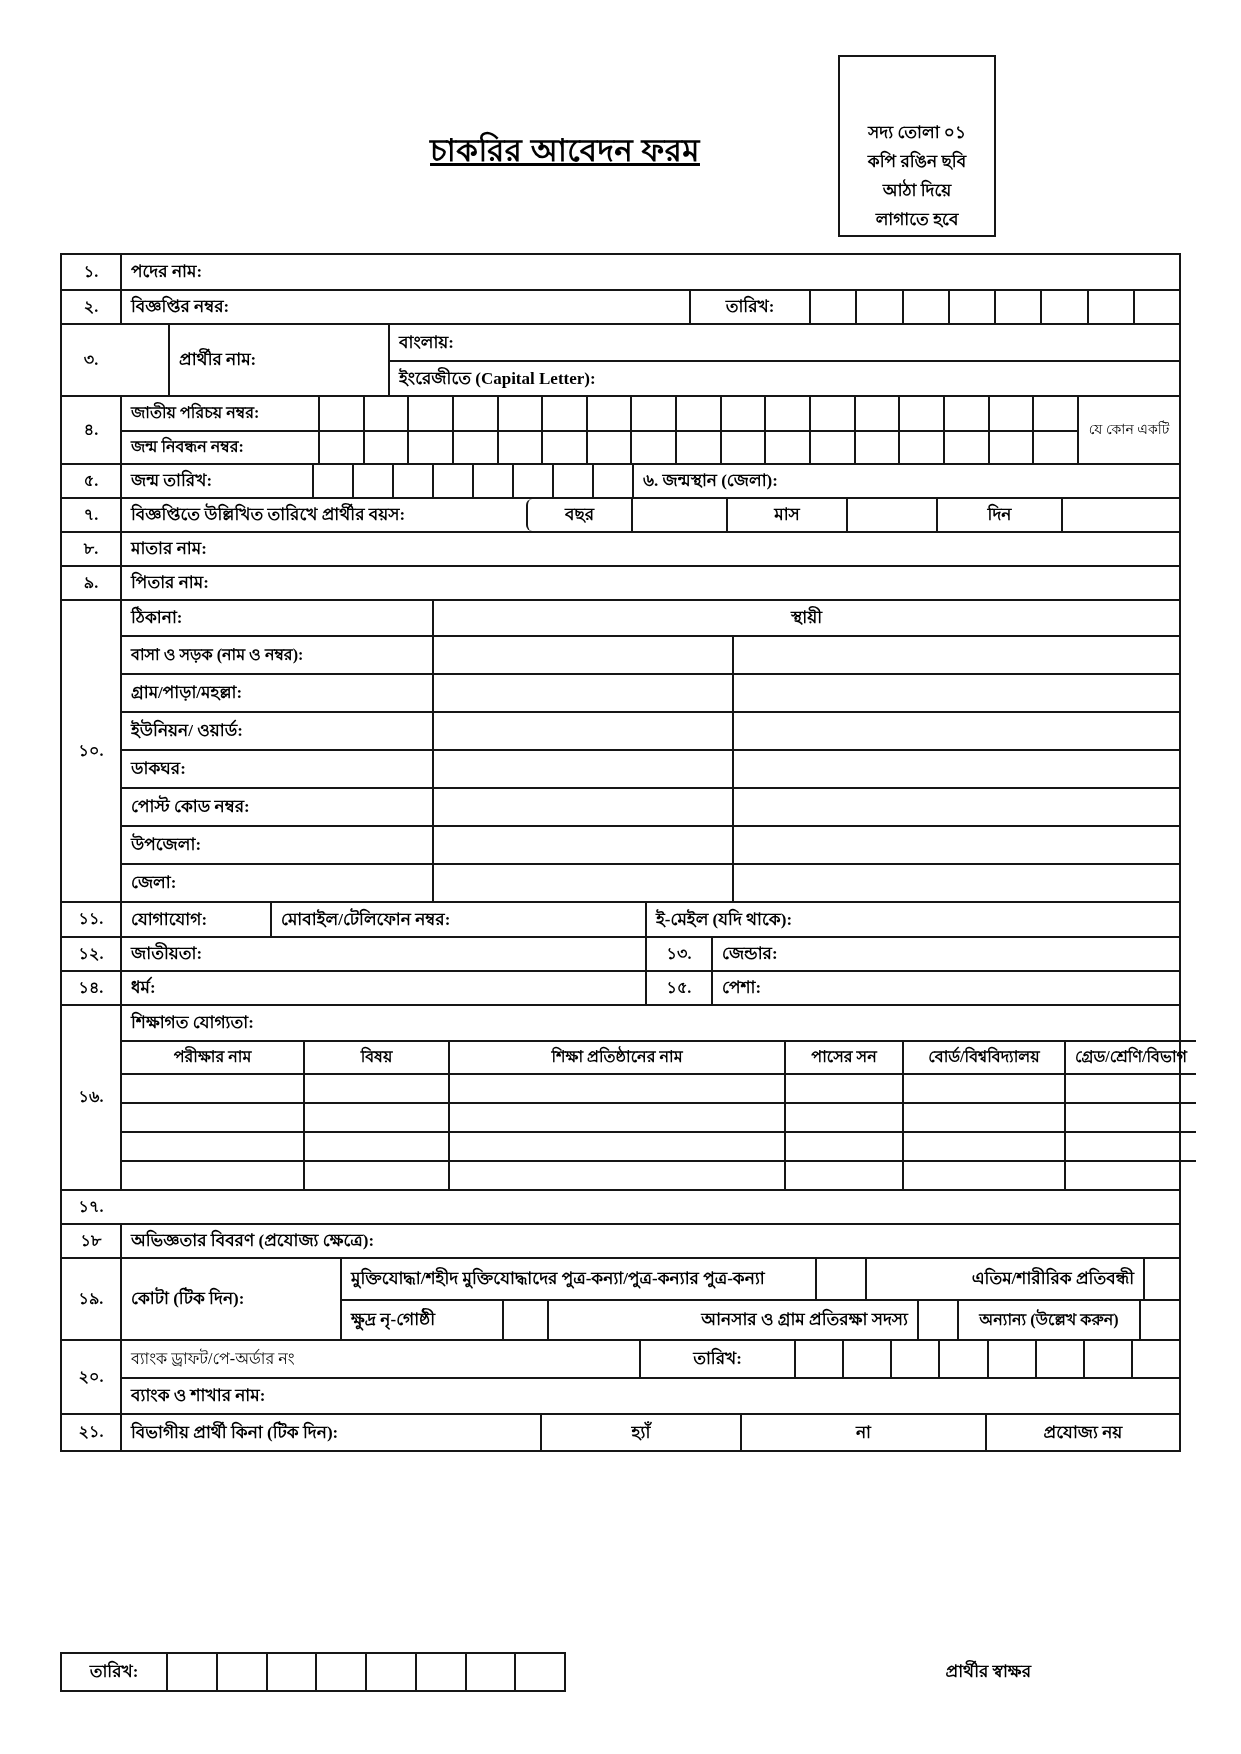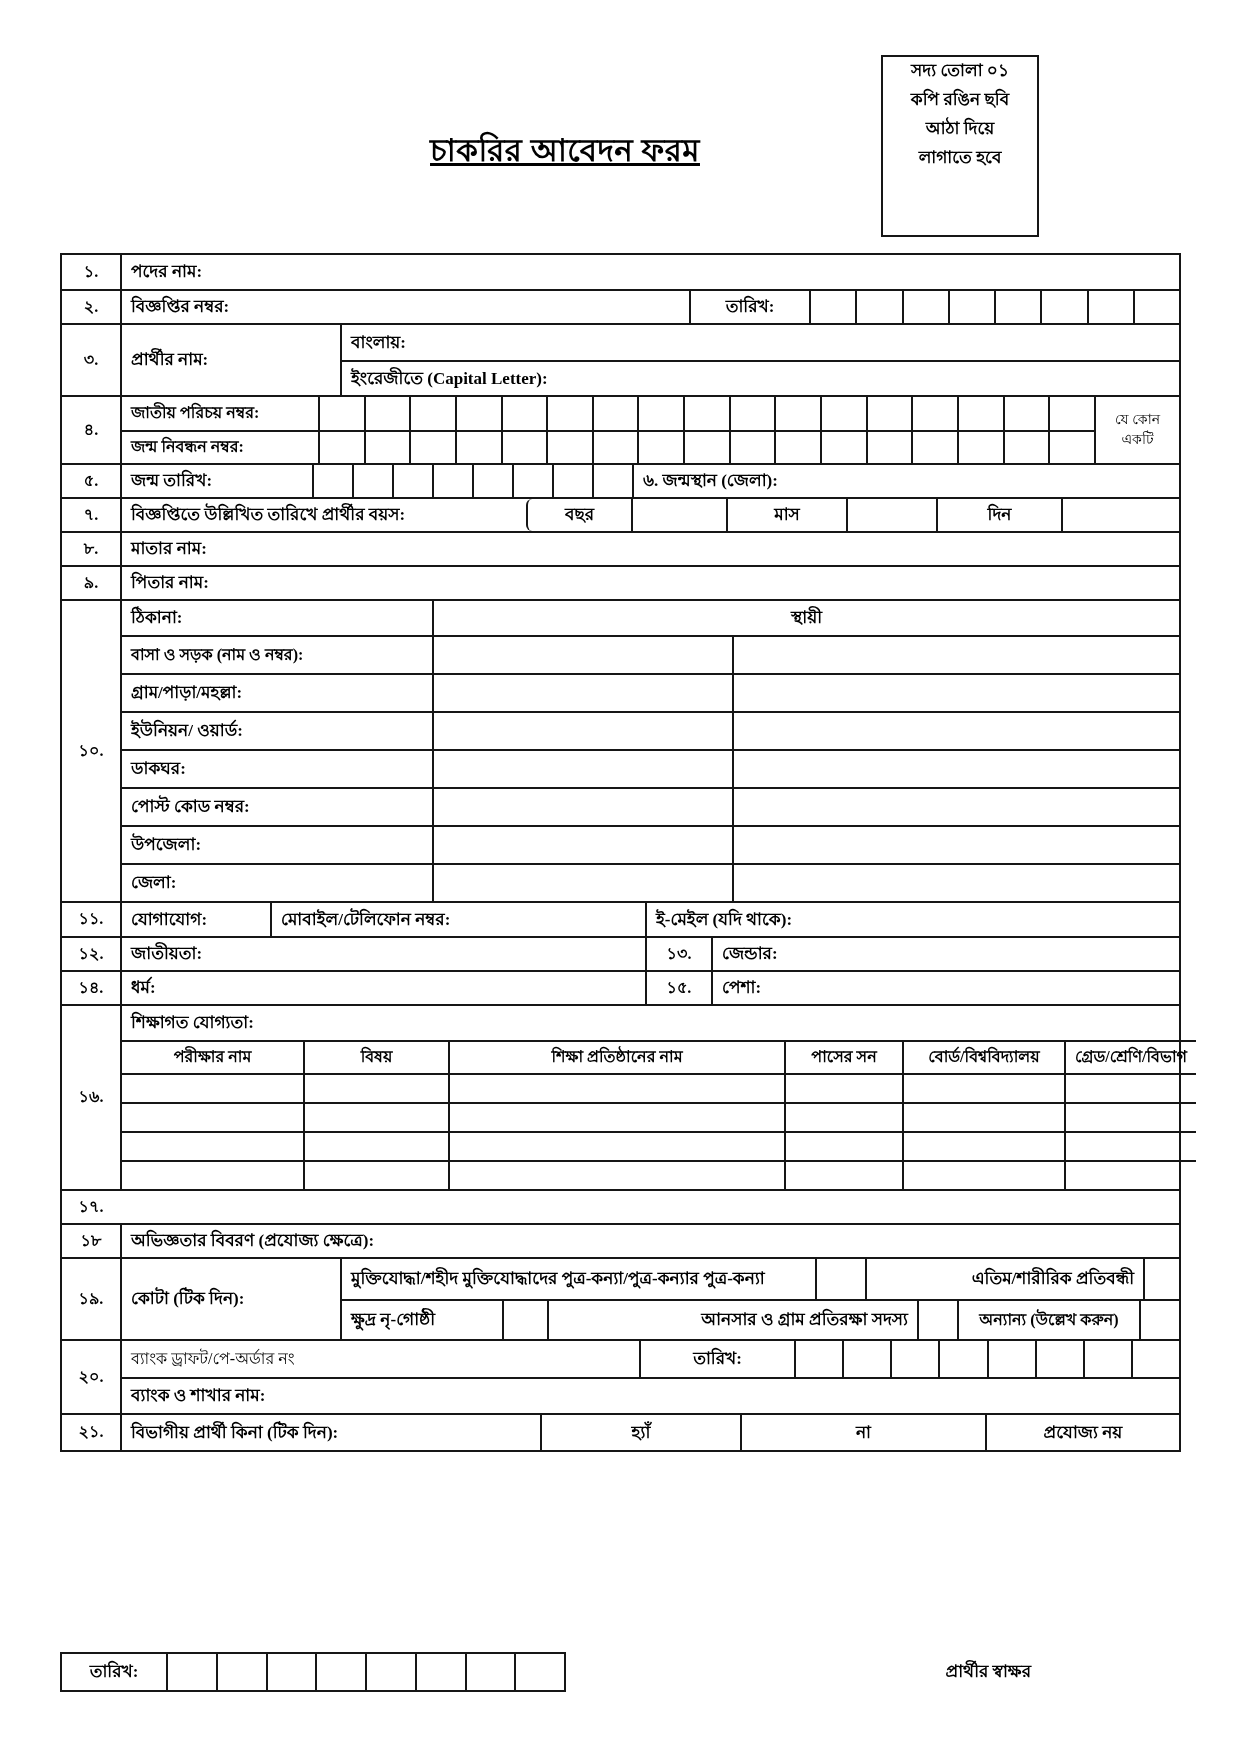--- a/index.html
+++ b/index.html
@@ -15,22 +15,22 @@
   
   .header { position:relative; height:253px; }
   .title {
     position:absolute; top:126px; left:0; width:1010px;
     text-align:center; font-size:31px; font-weight:bold;
     text-decoration:underline; letter-spacing:0.5px;
   }
   .photo-box {
     position:absolute; top:55px; left:778px; width:158px; height:182px;
     border:2px solid #161616; display:flex; flex-direction:column;
-    justify-content:flex-start; text-align:center;
-    font-weight:bold; font-size:17px; line-height:1.7;margin-left:43px;
+    justify-content:flex-end; text-align:center;
+    font-weight:bold; font-size:17px; line-height:1.7;
   }
 
   
   .tbl { border:2px solid #161616; width:1121px; }
   .row { display:flex; border-top:2px solid #161616; align-items:stretch; }
   .row:first-child { border-top:none; }
   .c { border-left:2px solid #161616; display:flex; align-items:center; padding:2px 9px; min-width:0; }
   .c:first-child { border-left:none; }
   .num { width:58px; flex:none; justify-content:center; font-weight:bold; font-size:16px; padding:2px 2px; }
   .lbl { font-weight:bold; font-size:17px; white-space:nowrap; }
@@ -122,21 +122,21 @@
             <div class="bx"></div>
             <div class="bx"></div>
             <div class="bx"></div>
             <div class="bx"></div>
             <div class="bx"></div>
           </div>
       </div>
 
       <div class="row">
         <div class="c num">৩.</div>
-        <div class="c" style="width:220px;flex:none;">
+        <div class="c" style="width:220px;flex:none;margin-left:48px;">
           <span class="lbl">প্রার্থীর নাম:</span>
         </div>
         <div class="stack">
           <div class="sub h35">
             <div class="c grow">
               <span class="lbl">বাংলায়:</span>
             </div>
           </div>
           <div class="sub h35">
             <div class="c grow">
@@ -191,21 +191,21 @@
                 <div class="bx"></div>
                 <div class="bx"></div>
                 <div class="bx"></div>
                 <div class="bx"></div>
                 <div class="bx"></div>
                 <div class="bx"></div>
                 <div class="bx"></div>
               </div>
           </div>
         </div>
-        <div class="c ctr sm" style="width:85px;flex:none;">
+        <div class="c ctr sm" style="width:102px;flex:none;">
           <span>যে কোন একটি</span>
         </div>
       </div>
 
       <div class="row h34">
         <div class="c num">৫.</div>
         <div class="c" style="width:192px;flex:none;">
           <span class="lbl">জন্ম তারিখ:</span>
         </div>
         <div class="boxes" style="width:320px;flex:none;">

